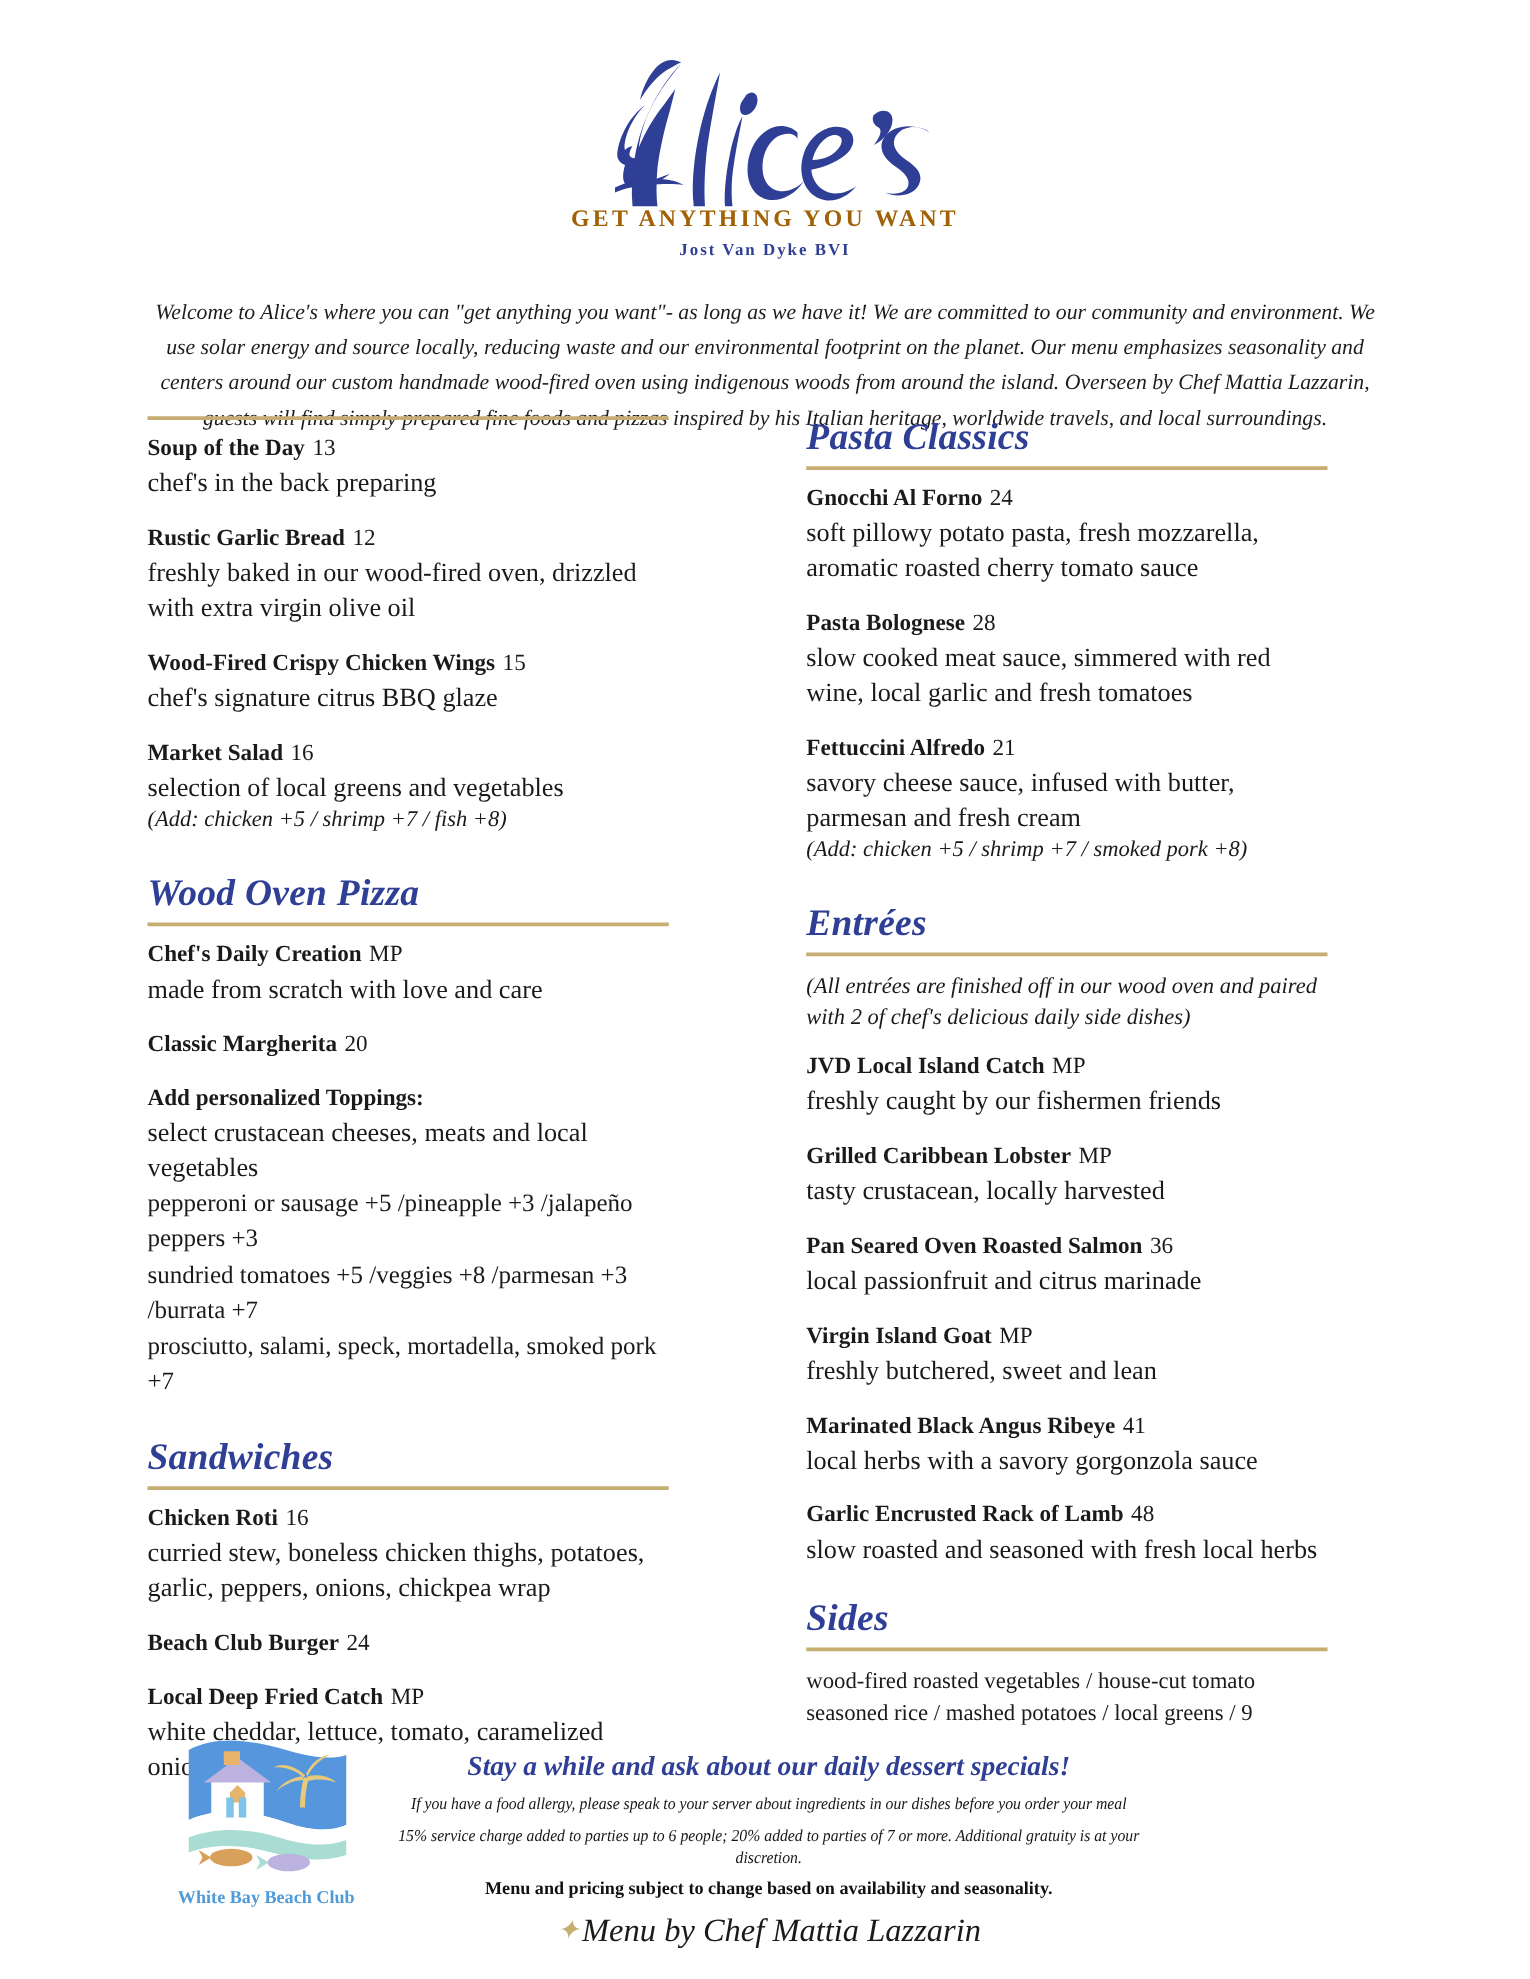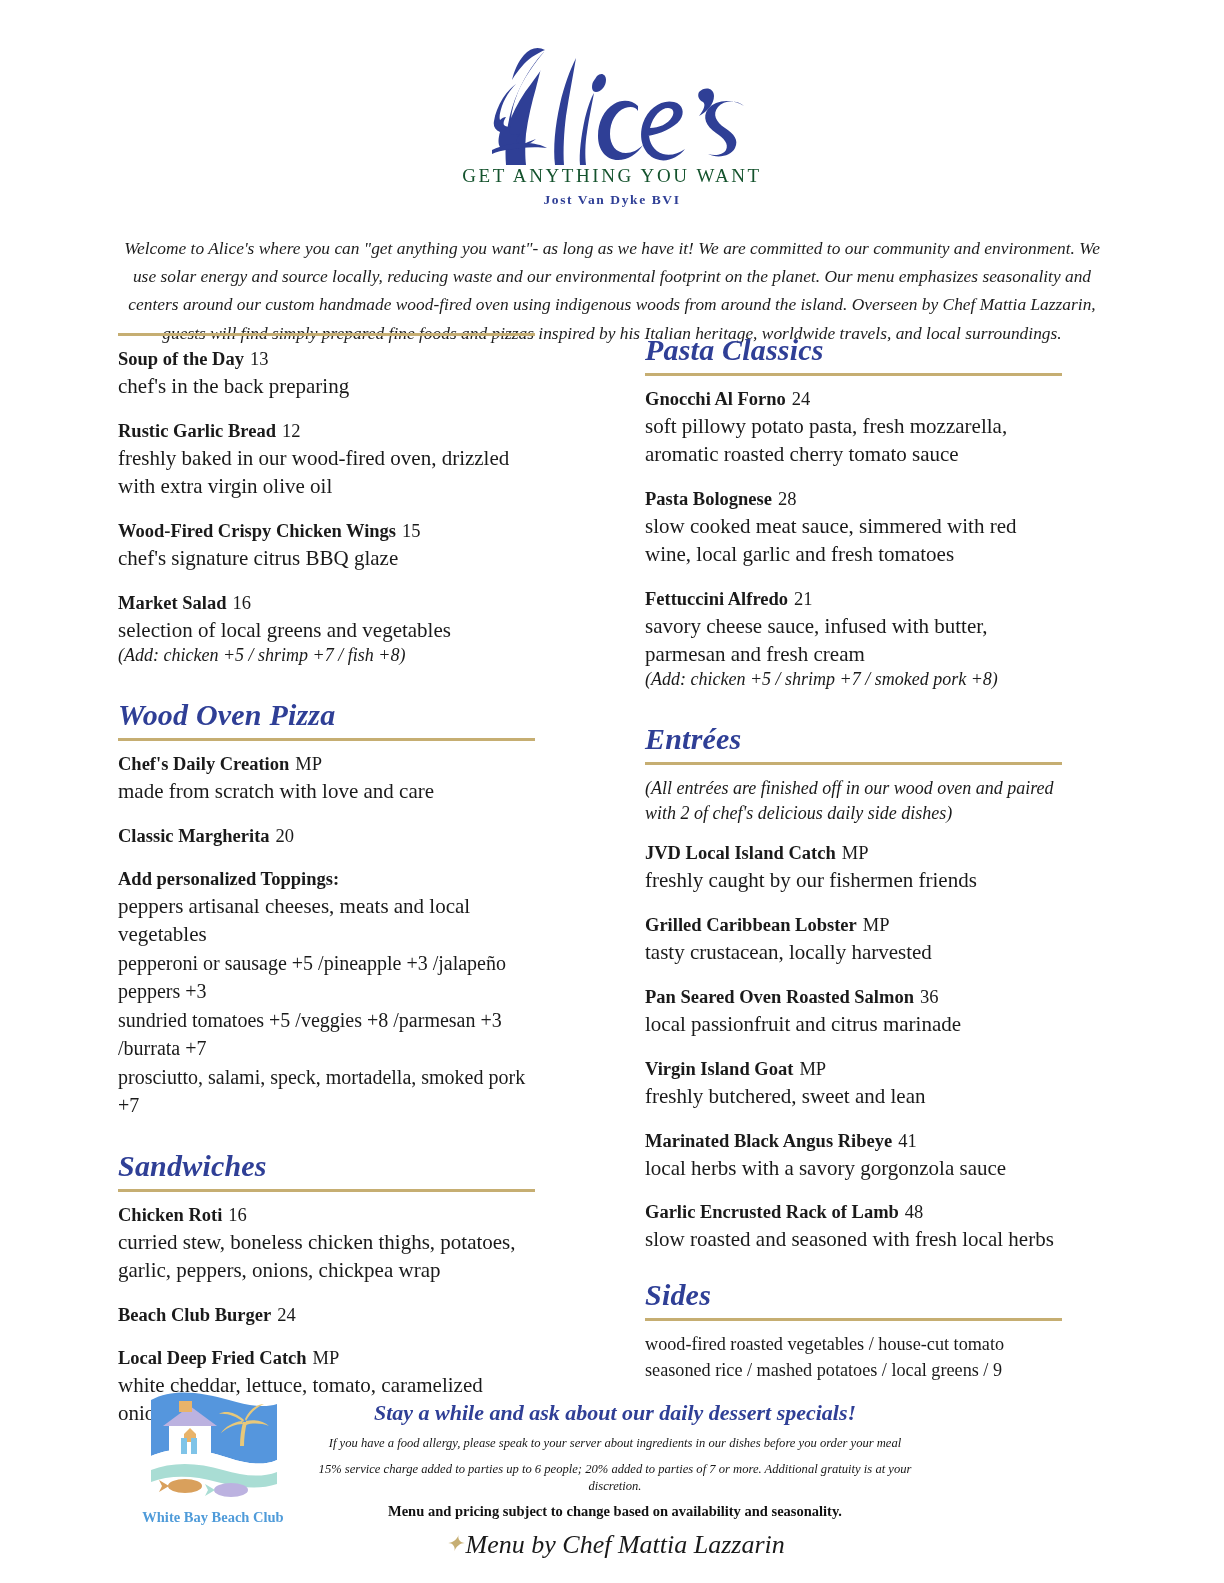--- a/index.html
+++ b/index.html
@@ -25,22 +25,22 @@
     display: inline-block;
     position: relative;
     width: 330px;
   }
   .logo-mark {
     display: block;
     margin: 0 auto;
   }
   .logo-tagline {
     font-family: "Liberation Serif", "DejaVu Serif", serif;
-    color: #14532d;
-    font-weight: normal;
+    color: #a16207;
+    font-weight: bold;
     font-size: 19px;
     letter-spacing: 2.6px;
     margin-top: -4px;
   }
   .logo-location {
     font-family: "Liberation Serif", "DejaVu Serif", serif;
     color: #2f3f96;
     font-weight: bold;
     font-size: 13.5px;
     letter-spacing: 1.6px;
@@ -310,21 +310,21 @@
       <div class="item">
         <div class="item-head">
           <span class="item-name">Classic Margherita</span><span class="item-price">20</span>
         </div>
       </div>
 
       <div class="item">
         <div class="item-head">
           <span class="item-name">Add personalized Toppings:</span>
         </div>
-        <div class="item-desc">peppers artisanal cheeses, meats and local vegetables</div>
+        <div class="item-desc">select crustacean cheeses, meats and local vegetables</div>
         <div class="small-note">pepperoni or sausage +5 /pineapple +3 /jalapeño peppers +3</div>
         <div class="small-note">sundried tomatoes +5 /veggies +8 /parmesan +3 /burrata +7</div>
         <div class="small-note">prosciutto, salami, speck, mortadella, smoked pork +7</div>
       </div>
     </div>
 
     <div class="section gap-lg">
       <div class="section-title">Sandwiches</div>
       <div class="rule"></div>
 

